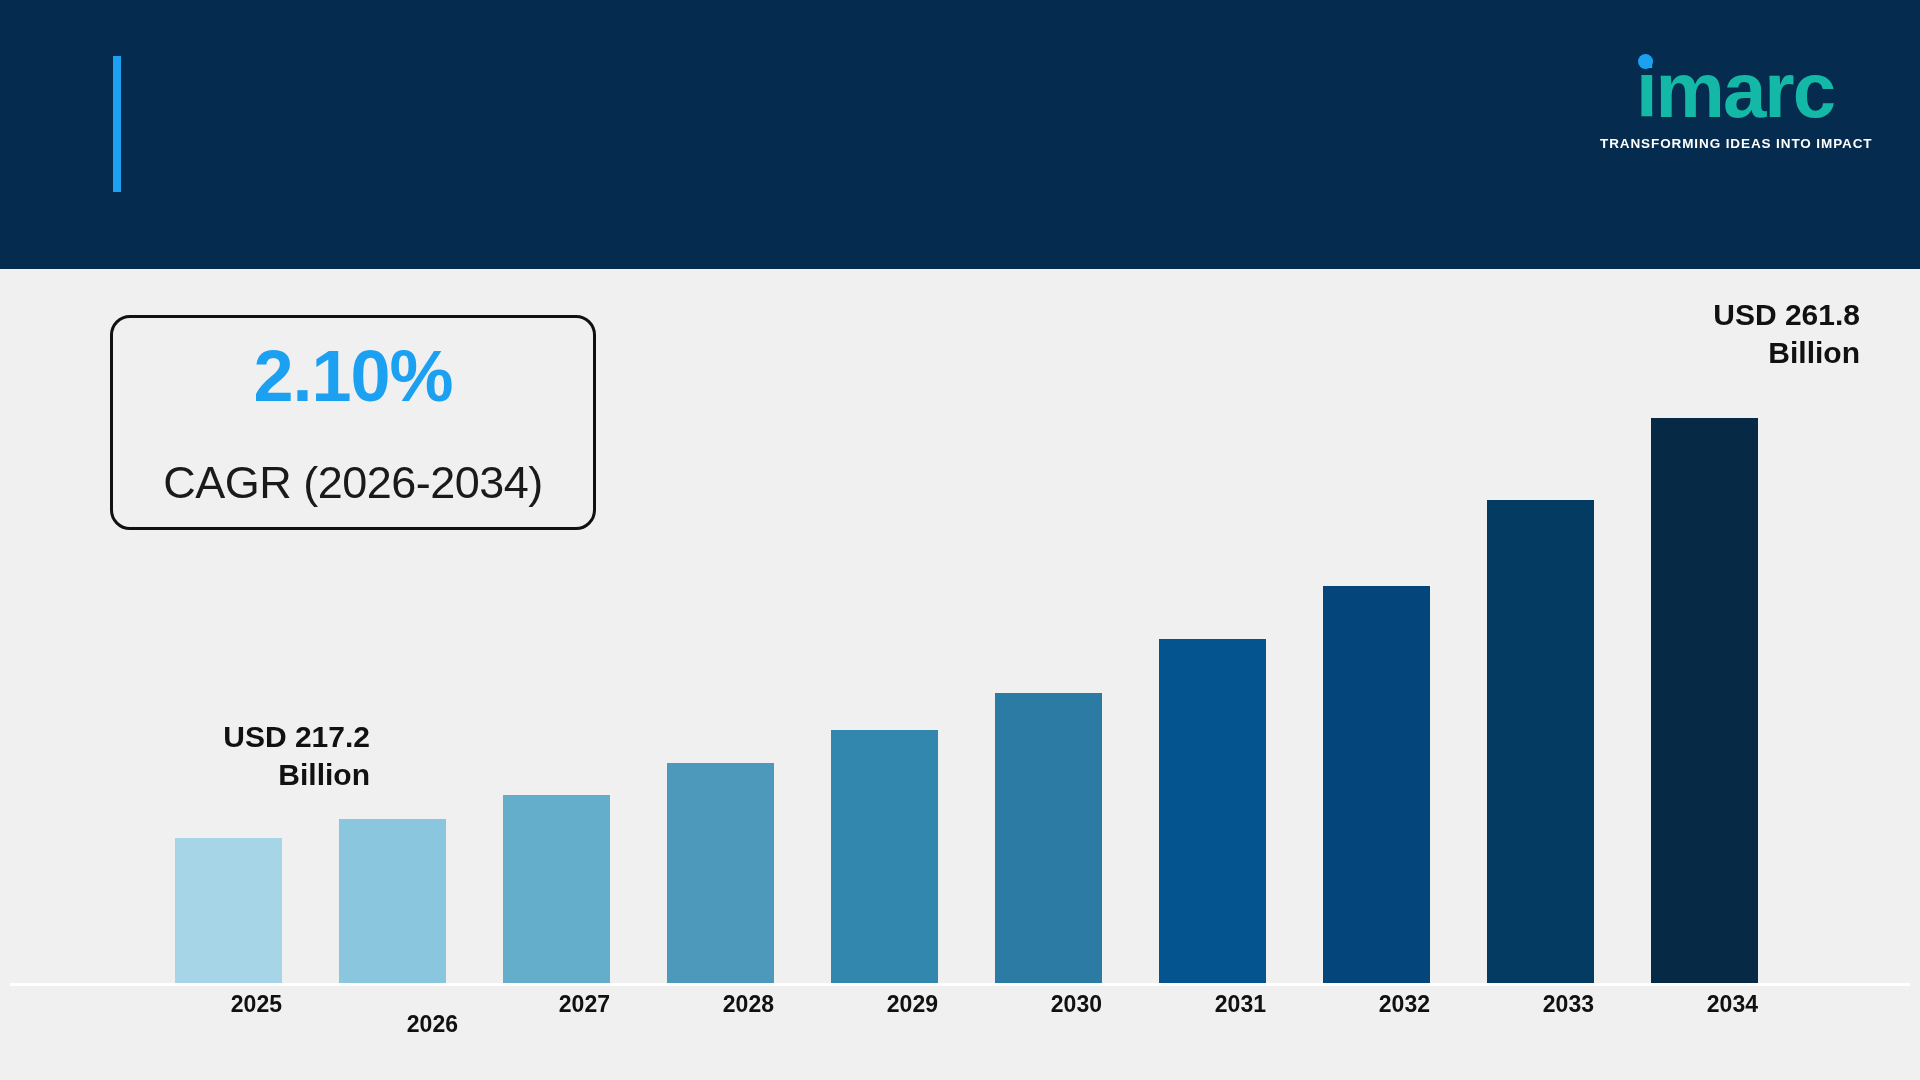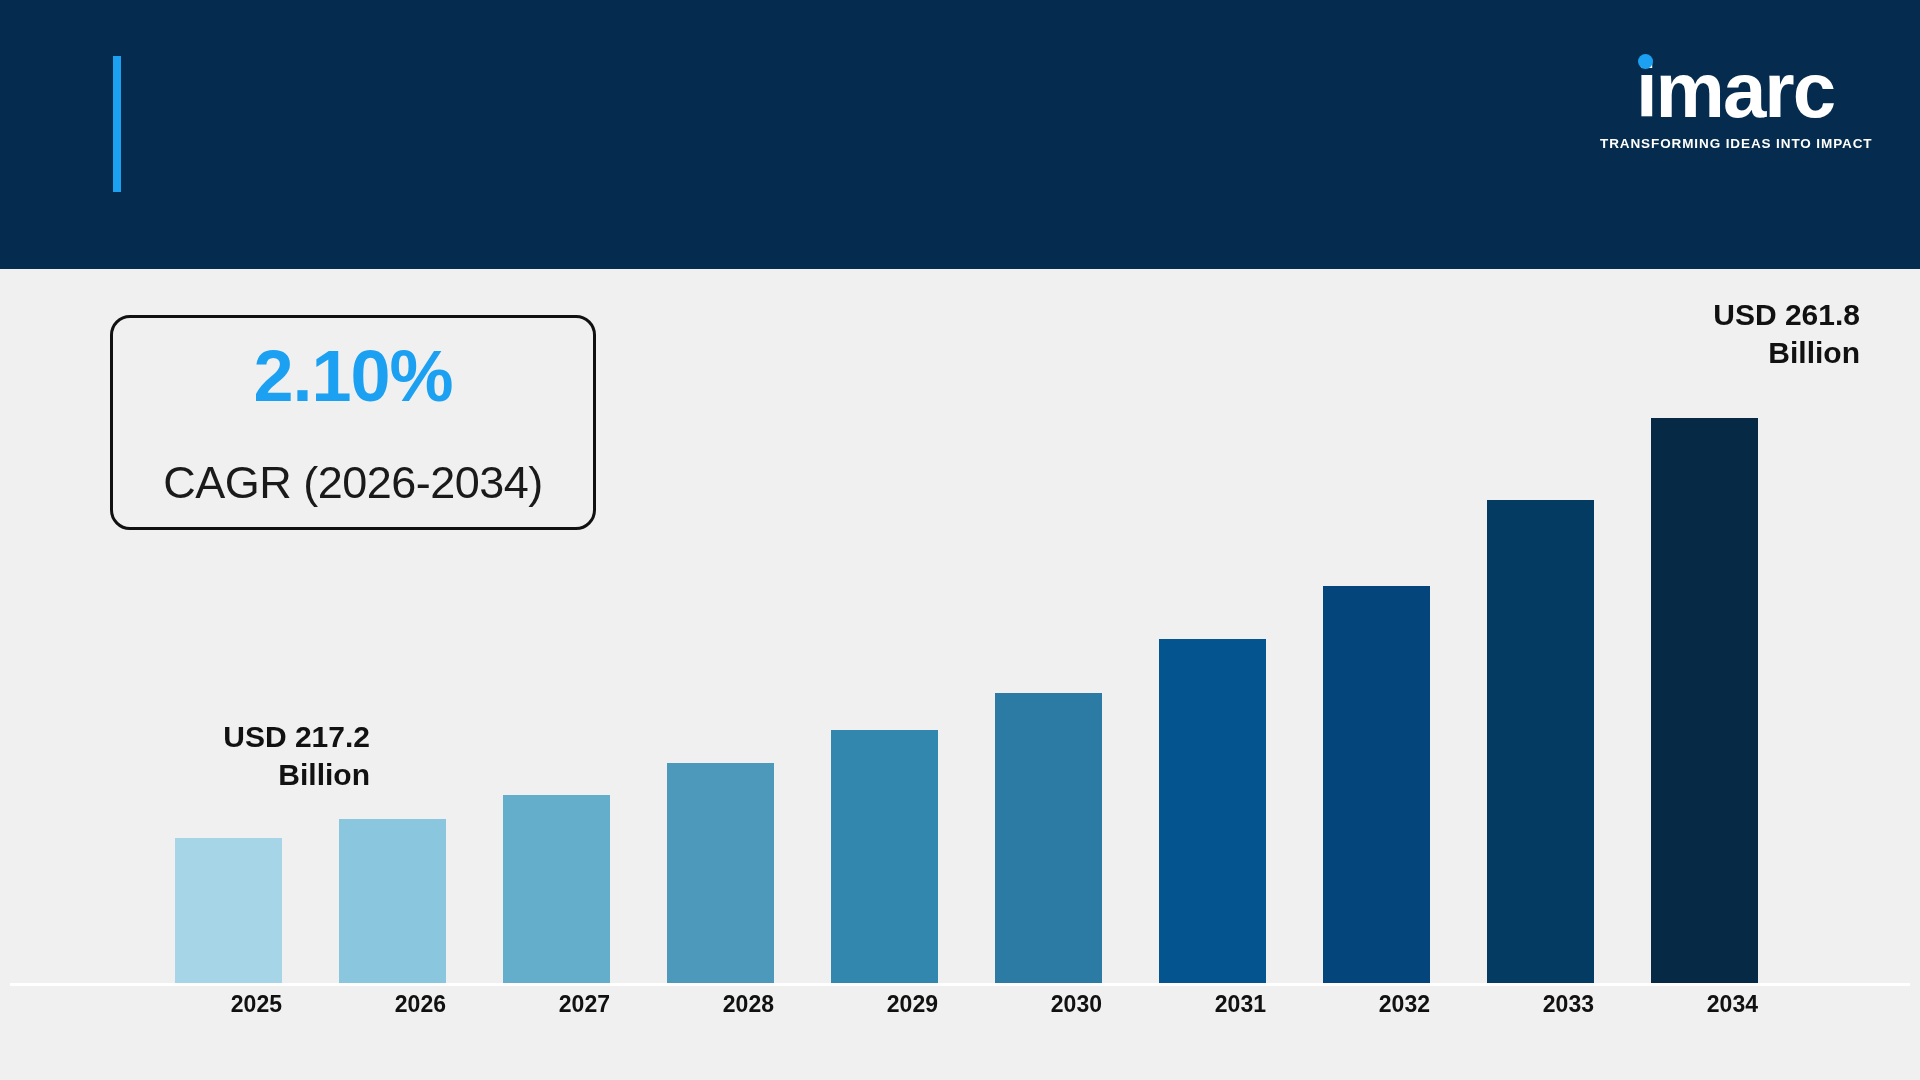--- a/index.html
+++ b/index.html
@@ -36,21 +36,21 @@
     white-space:nowrap;
   }
 
   
   #logo {
     position:absolute; left:1600px; top:48px;
     width:270px; height:125px;
   }
   #logo-wordmark {
     position:relative;
-    color:#ffffff;
+    color:#14b8a6;
     font-size:78px;
     font-weight:bold;
     letter-spacing:-2px;
     line-height:84px;
     text-align:center;
   }
   #logo-dot {
     position:absolute; left:38px; top:6px;
     width:15px; height:15px;
     border-radius:50%;
@@ -167,21 +167,21 @@
       <div class="bar" style="left: 667px; width: 107px; height: 220px; background: rgb(76, 153, 187);"></div>
       <div class="bar" style="left: 831px; width: 107px; height: 253px; background: rgb(50, 135, 174);"></div>
       <div class="bar" style="left: 995px; width: 107px; height: 290px; background: rgb(43, 123, 164);"></div>
       <div class="bar" style="left: 1159px; width: 107px; height: 344px; background: rgb(4, 84, 143);"></div>
       <div class="bar" style="left: 1323px; width: 107px; height: 397px; background: rgb(4, 70, 124);"></div>
       <div class="bar" style="left: 1487px; width: 107px; height: 483px; background: rgb(3, 59, 99);"></div>
       <div class="bar" style="left: 1651px; width: 107px; height: 565px; background: rgb(6, 42, 70);"></div>
     </div>
   <div id="labels-container">
       <div class="year-label" style="left: 175px; width: 107px;">2025</div>
-      <div class="year-label" style="left: 339px; width: 107px;">2026</div>
+      <div class="year-label" style="left: 351px; width: 107px; margin-top: 20px;">2026</div>
       <div class="year-label" style="left: 503px; width: 107px;">2027</div>
       <div class="year-label" style="left: 667px; width: 107px;">2028</div>
       <div class="year-label" style="left: 831px; width: 107px;">2029</div>
       <div class="year-label" style="left: 995px; width: 107px;">2030</div>
       <div class="year-label" style="left: 1159px; width: 107px;">2031</div>
       <div class="year-label" style="left: 1323px; width: 107px;">2032</div>
       <div class="year-label" style="left: 1487px; width: 107px;">2033</div>
       <div class="year-label" style="left: 1651px; width: 107px;">2034</div>
     </div>
 </div>

